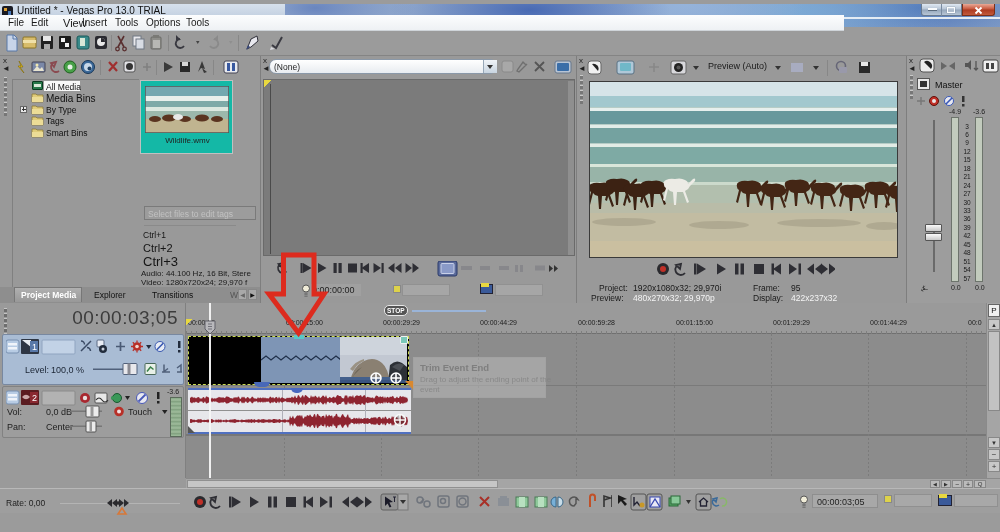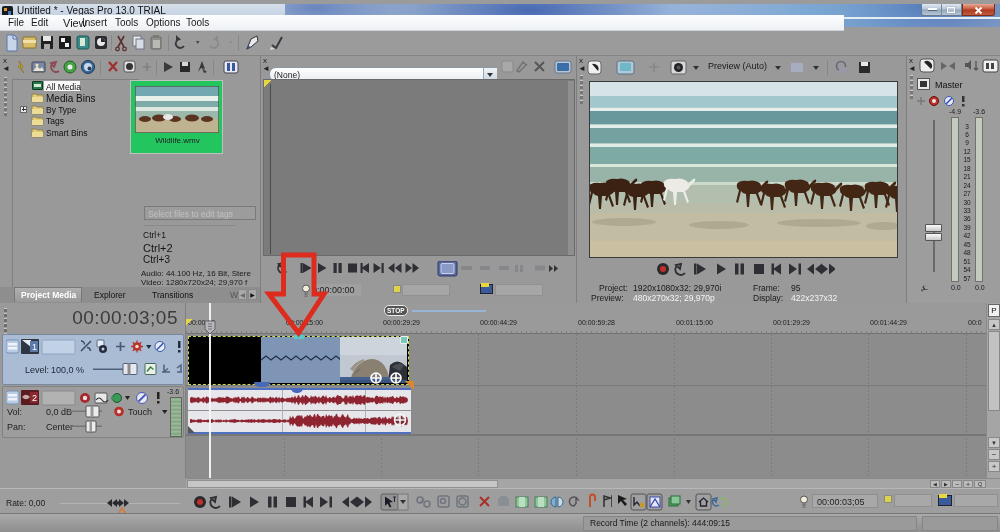--- a/index.html
+++ b/index.html
@@ -146,21 +146,21 @@
       </svg>
 <div class="txt" style="left:46px;top:60px;font-size:8.5px;color:#111;">Tags</div>
 <svg class="abs" style="left:31px;top:70px" width="13" height="12" viewBox="0 0 13 12">
         <path d="M1 3 L5 3 L6 4 L12 4 L12 11 L1 11 Z" fill="#e0cc7a" stroke="#8a7838" stroke-width="0.8"></path>
         <path d="M1 6 L12 6 L12 11 L1 11 Z" fill="#ecdc96"></path>
       </svg>
 <div class="txt" style="left:46px;top:72px;font-size:8.5px;color:#111;">Smart Bins</div>
 <div class="abs" style="left:20px;top:50px;width:7px;height:7px;background:#e8e8e8;border:1px solid #666;"></div>
 <div class="abs" style="left:21.5px;top:53px;width:4px;height:1px;background:#333;"></div>
 <div class="abs" style="left:23px;top:51px;width:1px;height:4px;background:#333;"></div>
-<div class="abs" style="left:130px;top:24px;width:93px;height:74px;background:#22c55e;border:1px solid #c0c0c0;">
+<div class="abs" style="left:140px;top:24px;width:93px;height:74px;background:#14b8a6;border:1px solid #c0c0c0;">
 <svg class="abs" style="left:4px;top:5px;" width="84" height="47" viewBox="0 0 84 47">
 <rect width="84" height="47" fill="#8cb2b4"></rect>
 <rect y="0" width="84" height="10" fill="#74a8b0"></rect>
 <rect y="10" width="84" height="5" fill="#e8f0ec"></rect>
 <rect y="15" width="84" height="6" fill="#7eaaa8"></rect>
 <rect y="21" width="84" height="4" fill="#dce8e0"></rect>
 <rect y="25" width="84" height="8" fill="#9cb8ac"></rect>
 <rect y="33" width="84" height="14" fill="#c0b490"></rect>
 <g fill="#5a3420">
 <ellipse cx="10" cy="33" rx="6" ry="3"></ellipse>
@@ -173,36 +173,36 @@
 <rect width="84" height="47" fill="none" stroke="#555" stroke-width="1.5"></rect>
 </svg>
 <div class="txt" style="left:0;top:55px;width:93px;text-align:center;font-size:8px;color:#222;">Wildlife.wmv</div>
 </div>
 <div class="abs" style="left:144px;top:150px;width:112px;height:14px;border:1px solid #7a7a7a;background:#9c9c9c;">
 <div class="txt" style="left:3px;top:2px;font-size:8.5px;color:#c2c2c2;">Select files to edit tags</div>
       </div>
 <div class="abs" style="left:144px;top:169px;width:92px;height:1px;background:#8a8a8a;"></div>
 <div class="txt" style="left:143px;top:174px;font-size:8.5px;color:#151515;">Ctrl+1</div>
 <div class="txt" style="left:143px;top:186px;font-size:11px;color:#151515;">Ctrl+2</div>
-<div class="txt" style="left:143px;top:198px;font-size:10px;color:#151515;">Ctrl+3</div>
+<div class="txt" style="left:143px;top:198px;font-size:13px;color:#151515;">Ctrl+3</div>
 <div class="txt" style="left:141px;top:213px;font-size:8px;color:#1a1a1a;">Audio: 44.100 Hz, 16 Bit, Stere</div>
 <div class="txt" style="left:141px;top:222px;font-size:8px;color:#1a1a1a;">Video: 1280x720x24; 29,970 f</div>
 <div class="abs" style="left:0px;top:231px;width:260px;height:16px;background:#8e8e8e;">
 <div class="abs" style="left:14px;top:0px;width:68px;height:15px;background:linear-gradient(180deg,#b0b0b0,#989898);border:1px solid #777;border-bottom:none;"></div>
 <div class="txt" style="left:21px;top:3px;font-size:8.5px;font-weight:bold;color:#fff;">Project Media</div>
 <div class="txt" style="left:94px;top:3px;font-size:8.5px;color:#111;">Explorer</div>
 <div class="txt" style="left:152px;top:3px;font-size:8.5px;color:#111;">Transitions</div>
 <div class="txt" style="left:230px;top:3px;font-size:8.5px;color:#555;">W</div>
 <div class="abs" style="left:238px;top:2px;width:9px;height:11px;background:#a8a8a8;border:1px solid #888;font-size:6px;color:#666;text-align:center;line-height:11px;">◀</div>
 <div class="abs" style="left:248px;top:2px;width:9px;height:11px;background:#a8a8a8;border:1px solid #888;font-size:6px;color:#111;text-align:center;line-height:11px;">▶</div>
 </div>
 <div class="abs" style="left:260px;top:0;width:316px;height:247px;background:#999;border-left:1px solid #7e7e7e;">
 <div class="txt" style="left:2px;top:0px;font-size:8px;color:#222;">x</div>
 <div class="txt" style="left:1px;top:8px;font-size:8px;color:#222;">◄</div>
-<div class="abs" style="left:8px;top:3px;width:228px;height:15px;background:linear-gradient(180deg,#ffffff,#e8ecf0);border:1px solid #8a98a8;border-radius:7px;margin-top:8px;">
+<div class="abs" style="left:8px;top:3px;width:228px;height:15px;background:linear-gradient(180deg,#ffffff,#e8ecf0);border:1px solid #8a98a8;border-radius:7px;">
 <div class="txt" style="left:4px;top:2px;font-size:8.5px;color:#222;">(None)</div>
 <div class="abs" style="left:213px;top:0px;width:14px;height:13px;background:linear-gradient(180deg,#f0f4f8,#c8d4e0);border-left:1px solid #98a8b8;"></div>
 <div class="abs" style="left:217px;top:5px;width:0;height:0;border-left:3px solid transparent;border-right:3px solid transparent;border-top:4px solid #333;"></div>
 </div>
 <svg class="abs" style="left:240px;top:3px;" width="76" height="16" viewBox="0 0 76 16">
 <rect x="1" y="2" width="11" height="11" rx="2" fill="#a8a8a8" stroke="#8a8a8a"></rect>
 <path d="M22 3 l3 3 l-7 7 l-2 -1 l1 -2 Z M24 7 l2 -2" stroke="#707070" stroke-width="1.4" fill="none"></path>
 <path d="M34 3 L43 12 M43 3 L34 12" stroke="#555" stroke-width="1.8"></path>
 <rect x="54" y="2" width="16" height="12" rx="2" fill="#b8c4d4" stroke="#68788c"></rect>
 <rect x="56" y="4" width="12" height="8" rx="1" fill="#3a6ea8"></rect>
@@ -591,20 +591,25 @@
               <path d="M8 2 v12 M2 8 h12"></path>
             </g>
           </svg>
 <div class="abs" style="left:0px;top:36px;width:0;height:0;border-right:7px solid transparent;border-bottom:7px solid #555;"></div>
 </div>
 <div class="abs" style="left:23px;top:0px;width:1.5px;height:175px;background:rgba(245,245,245,0.95);"></div>
 <svg class="abs" style="left:17px;top:17px;" width="14" height="15" viewBox="0 0 14 15">
 <path d="M2 1 L12 1 L12 9 L7 14 L2 9 Z" fill="#b8b8bc" stroke="#606068"></path>
 <path d="M5 4 L9 4 M5 6.5 L9 6.5 M5 9 L9 9" stroke="#707078" stroke-width="1"></path>
 </svg>
+<div class="abs" style="left:227px;top:54px;width:133px;height:41px;background:rgba(185,185,185,0.55);border:1px solid rgba(160,160,160,0.6);">
+<div class="txt" style="left:6px;top:4px;font-size:9.5px;font-weight:bold;color:rgba(120,120,120,0.85);">Trim Event End</div>
+<div class="txt" style="left:6px;top:17px;font-size:8px;color:rgba(130,130,130,0.8);">Drag to adjust the ending point of the</div>
+<div class="txt" style="left:6px;top:27px;font-size:8px;color:rgba(130,130,130,0.8);">event</div>
+</div>
 </div>
 <div class="abs" style="left:986px;top:0;width:14px;height:175px;background:#a5a5a5;border-left:1px solid #8a8a8a;">
 <div class="abs" style="left:1px;top:1px;width:12px;height:13px;background:#f0f0f0;border:1px solid #666;font-size:8px;text-align:center;line-height:12px;color:#111;">P</div>
 <div class="abs" style="left:1px;top:16px;width:12px;height:11px;background:#c8c8c8;border:1px solid #888;font-size:6px;text-align:center;line-height:10px;color:#333;">▲</div>
 <div class="abs" style="left:1px;top:28px;width:12px;height:80px;background:#c2c2c2;border:1px solid #888;"></div>
 <div class="abs" style="left:1px;top:134px;width:12px;height:11px;background:#c8c8c8;border:1px solid #888;font-size:6px;text-align:center;line-height:10px;color:#333;">▼</div>
 <div class="abs" style="left:1px;top:146px;width:12px;height:11px;background:#c8c8c8;border:1px solid #888;font-size:8px;text-align:center;line-height:10px;color:#333;">−</div>
 <div class="abs" style="left:1px;top:158px;width:12px;height:11px;background:#c8c8c8;border:1px solid #888;font-size:8px;text-align:center;line-height:10px;color:#333;">+</div>
 </div>
 <div class="abs" style="left:186px;top:175px;width:814px;height:10px;background:#a5a5a5;border-top:1px solid #8a8a8a;">
@@ -703,21 +708,16 @@
 <div class="abs" style="left:812px;top:5px;width:66px;height:14px;background:#a8a8a8;border:1px solid #8e8e8e;">
 <div class="txt" style="left:4px;top:2px;font-size:9px;color:#222;">00:00:03;05</div>
       </div>
 <div class="abs" style="left:884px;top:6px;width:8px;height:8px;background:#ddd24a;border:1px solid #888;"></div>
 <div class="abs" style="left:894px;top:5px;width:38px;height:13px;background:#a8a8a8;border:1px solid #909090;"></div>
 <div class="abs" style="left:938px;top:6px;width:14px;height:11px;background:#3a5a9a;border:1px solid #223;"></div>
 <div class="abs" style="left:939px;top:5px;width:8px;height:4px;background:#e8d840;"></div>
 <div class="abs" style="left:954px;top:5px;width:44px;height:13px;background:#a8a8a8;border:1px solid #909090;"></div>
 </div>
 
-<div class="abs" style="left:0;top:513px;width:1000px;height:19px;background:linear-gradient(180deg,#aaaaaa,#8e8e8e);border-top:1px solid #787878;">
-<div class="abs" style="left:583px;top:2px;width:334px;height:15px;background:#9a9a9a;border:1px solid #858585;border-radius:1px;"></div>
-<div class="txt" style="left:590px;top:4px;font-size:8.5px;color:#1a1a1a;">Record Time (2 channels): 444:09:15</div>
-<div class="abs" style="left:922px;top:2px;width:76px;height:15px;background:#9a9a9a;border:1px solid #858585;border-radius:1px;"></div>
-</div>
 
 <svg class="abs" style="left:262px;top:250px;z-index:50;" width="70" height="90" viewBox="0 0 70 90">
 <path d="M21.5 5 L52 5 L52 44 L62 44 L36.5 83 L7 44 L21.5 44 Z" fill="none" stroke="#dd2b1e" stroke-width="5" stroke-linejoin="miter"></path>
 </svg>
 </div>
 </body></html>

